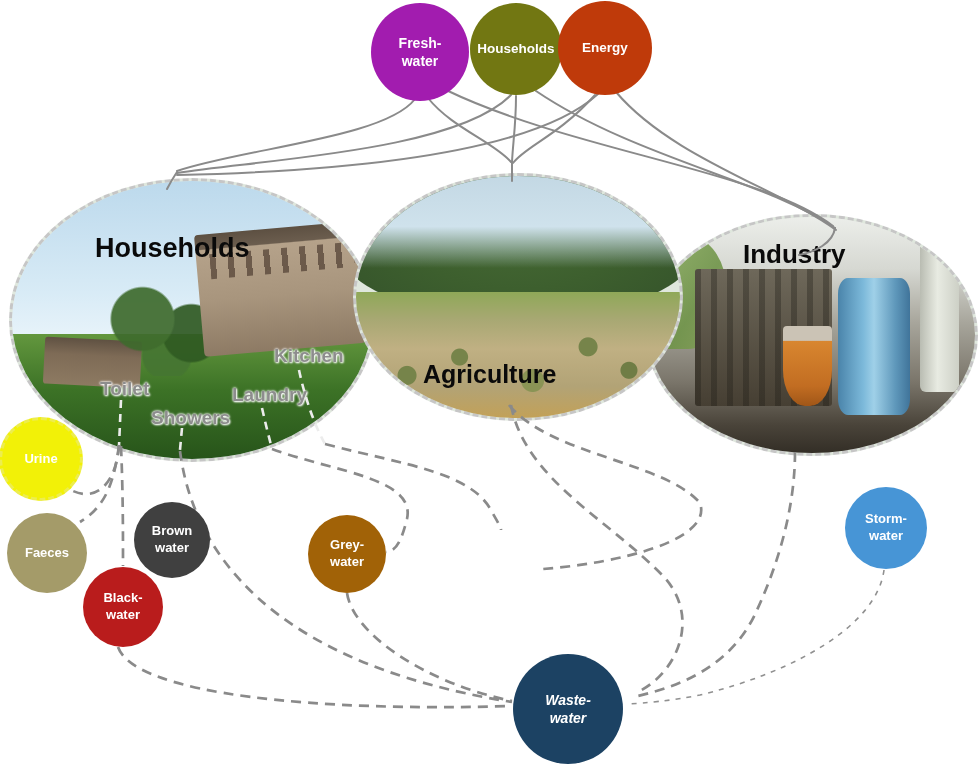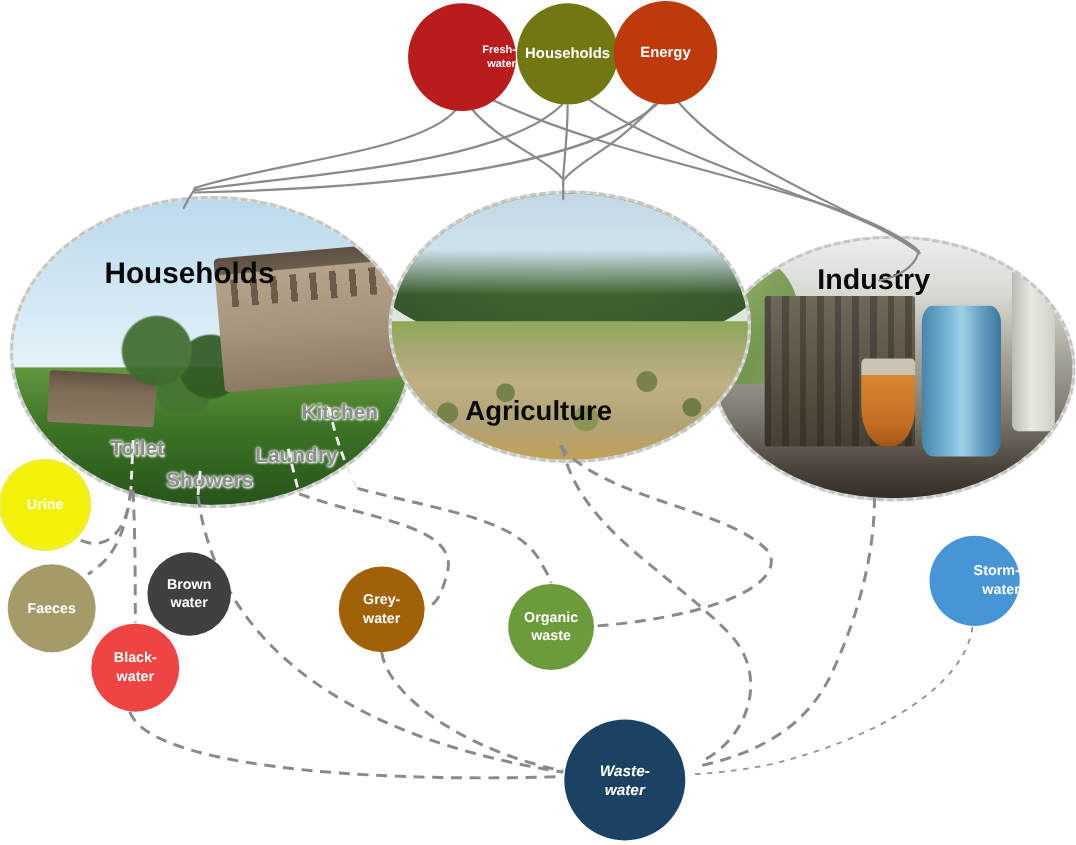--- a/index.html
+++ b/index.html
@@ -9,21 +9,21 @@
   .s{stroke:#8a8a8a;stroke-width:2;fill:none;stroke-linecap:round;}
   .d{stroke:#8a8a8a;stroke-width:2.7;fill:none;stroke-dasharray:10 7;stroke-linecap:butt;}
   .t{stroke:#909090;stroke-width:1.6;fill:none;stroke-dasharray:5 6;}
   .w{stroke:#ececec;stroke-width:2.6;fill:none;stroke-dasharray:8 6;}
   .ellipse{position:absolute;border-radius:50%;overflow:hidden;border:3px dashed #c6c6c6;
            box-sizing:border-box;background:#dfe7dd;}
   .ellipse .layer{position:absolute;}
   .z1{z-index:1}.z2{z-index:2}
   .sector-label{position:absolute;font-weight:bold;color:#0a0a0a;z-index:2;white-space:nowrap;}
   .sub-label{position:absolute;font-weight:bold;color:#8d8d8d;font-size:19px;z-index:2;
-             text-shadow:0 0 3px #ffffff,0 0 2px #ffffff,1px 1px 2px #ffffff;white-space:nowrap;margin-top:20px;}
+             text-shadow:0 0 3px #ffffff,0 0 2px #ffffff,1px 1px 2px #ffffff;white-space:nowrap;}
   .node{position:absolute;border-radius:50%;display:flex;flex-direction:column;align-items:center;
         justify-content:center;color:#fff;font-weight:bold;text-align:center;z-index:4;
         font-size:13px;line-height:1.3;}
   .node span{display:block;}
   .node.big{font-size:14px;font-style:italic;}
   .node.yellow-border{border:3px dashed #eded4e;box-sizing:border-box;}
   
   .hh-sky{left:0;top:0;right:0;bottom:0;background:linear-gradient(180deg,#bcd9ec 0%,#d8ebf6 40%,#e9f4fa 58%);}
   .hh-grass{left:0;right:0;bottom:0;height:45%;background:linear-gradient(180deg,#63973e 0%,#3c7226 45%,#27541a 100%);}
   .hh-house{left:52%;top:17%;width:45%;height:44%;transform:rotate(-5deg);border-radius:4px;
@@ -127,21 +127,21 @@
     <path class="d" d="M272,449 C335,472 416,478 407,519 C400,547 394,551 386,552"></path>
     <path class="d" d="M325,444 C405,465 472,472 492,512 C499,524 501,528 501,530"></path>
     <path class="d" d="M509,405 C550,455 665,462 700,503 C713,540 620,563 543,569"></path>
     <path class="d" d="M511,405 C525,480 610,520 665,578 C700,618 678,672 638,692"></path>
     <path class="d" d="M347,593 C353,634 425,683 512,701"></path>
     <path class="d" d="M118,647 C135,695 320,712 512,706"></path>
     <path class="d" d="M795,452 C795,505 780,560 757,610 C735,660 690,685 633,697"></path>
     <path class="t" d="M884,570 C877,625 795,672 700,695 C670,701 645,703 628,704"></path>
   </svg>
 
-  <div class="node" style="left: 371px; top: 3px; width: 98px; height: 98px; font-size: 10px; background: #b91c1c; align-items: flex-end;">
+  <div class="node" style="left: 371px; top: 3px; width: 98px; height: 98px; font-size: 14px; background: #a21caf;">
     <span>Fresh-</span>
     <span>water</span>
   </div>
   <div class="node" style="left: 470px; top: 3px; width: 92px; height: 92px; font-size: 13.5px; background: rgb(114, 119, 18);">
     <span>Households</span>
     <span></span>
   </div>
   <div class="node yellow-border" style="left: -1px; top: 417px; width: 84px; height: 84px; background: rgb(242, 241, 7);">
     <span>Urine</span>
     <span></span>
@@ -152,33 +152,29 @@
     <span></span>
   </div>
   <div class="node" style="left: 7px; top: 513px; width: 80px; height: 80px; background: rgb(164, 155, 105);">
     <span>Faeces</span>
     <span></span>
   </div>
   <div class="node" style="left: 134px; top: 502px; width: 76px; height: 76px; background: #404040; align-items: center;">
     <span>Brown</span>
     <span>water</span>
   </div>
-  <div class="node" style="left: 83px; top: 567px; width: 80px; height: 80px; background: #ef4444; text-align: center;">
+  <div class="node" style="left: 83px; top: 567px; width: 80px; height: 80px; background: #b91c1c; text-align: center;">
     <span>Black-</span>
     <span>water</span>
   </div>
   <div class="node" style="left: 308px; top: 515px; width: 78px; height: 78px; background: #a16207;">
     <span>Grey-</span>
     <span>water</span>
   </div>
-  <div class="node" style="left: 462px; top: 531px; width: 78px; height: 78px; background: rgb(107, 155, 58);">
-    <span>Organic</span>
-    <span>waste</span>
-  </div>
-  <div class="node" style="left: 845px; top: 487px; width: 82px; height: 82px; background: rgb(71, 149, 214); align-items: flex-end;">
+  <div class="node" style="left: 845px; top: 487px; width: 82px; height: 82px; background: rgb(71, 149, 214);">
     <span>Storm-</span>
     <span>water</span>
   </div>
   <div class="node big" style="left: 513px; top: 654px; width: 110px; height: 110px; background: rgb(28, 66, 99);">
     <span>Waste-</span>
     <span>water</span>
   </div>
 
 </div>
 

